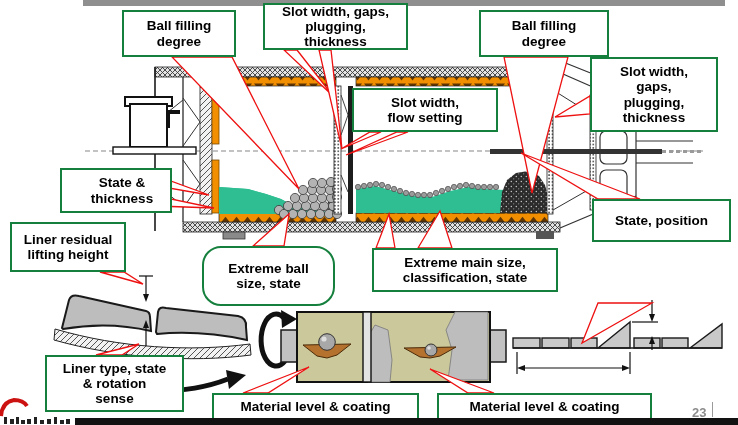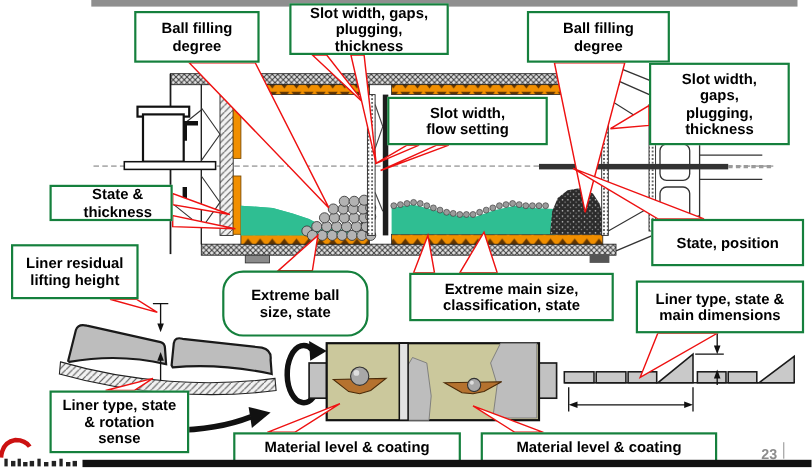--- a/index.html
+++ b/index.html
@@ -278,29 +278,27 @@
 plugging,
 thickness</div>
   <div class="callout" style="left:479px;top:10px;width:130px;height:47px;">Ball filling
 degree</div>
   <div class="callout" style="left:590px;top:57px;width:128px;height:75px;">Slot width,
 gaps,
 plugging,
 thickness</div>
   <div class="callout" style="left:352px;top:88px;width:146px;height:44px;">Slot width,
 flow setting</div>
-  <div class="callout" style="left:45px;top:168px;width:112px;height:33px;padding-left:12px;">State &amp;
+  <div class="callout" style="left:60px;top:168px;width:112px;height:45px;padding-left:12px;">State &amp;
 thickness</div>
   <div class="callout" style="left:10px;top:222px;width:116px;height:50px;">Liner residual
 lifting height</div>
   <div class="callout" style="left:202px;top:246px;width:133px;height:60px;border-radius:19px;">Extreme ball
 size, state</div>
   <div class="callout" style="left:372px;top:248px;width:186px;height:44px;">Extreme main size,
 classification, state</div>
   <div class="callout" style="left:592px;top:199px;width:139px;height:43px;">State, position</div>
-  <div class="callout" style="left:578px;top:255px;width:153px;height:48px;">Liner type, state &amp;
-main dimensions</div>
-  <div class="callout" style="left:45px;top:355px;width:127px;height:57px;">Liner type, state
+  <div class="callout" style="left:45px;top:355px;width:139px;height:57px;">Liner type, state
 &amp; rotation
 sense</div>
   <div class="callout" style="left:212px;top:393px;width:207px;height:28px;">Material level &amp; coating</div>
   <div class="callout" style="left:437px;top:393px;width:215px;height:28px;">Material level &amp; coating</div>
 </div>
 
 </body></html>

